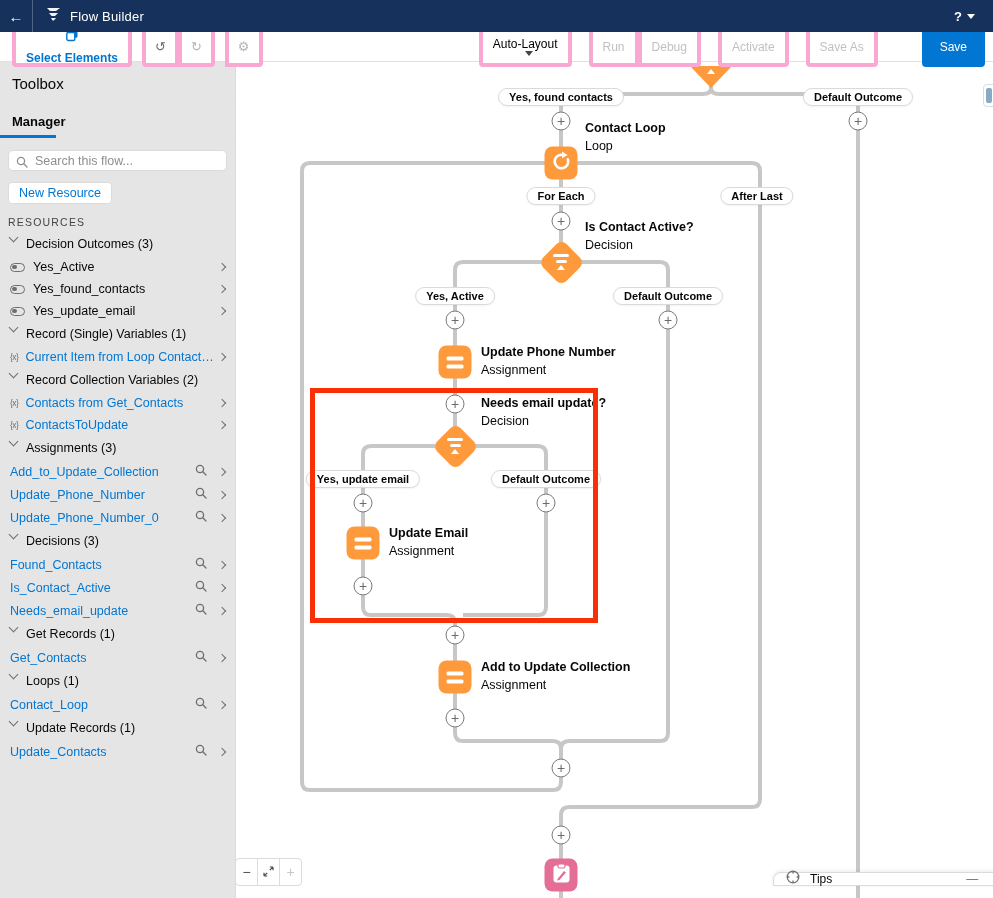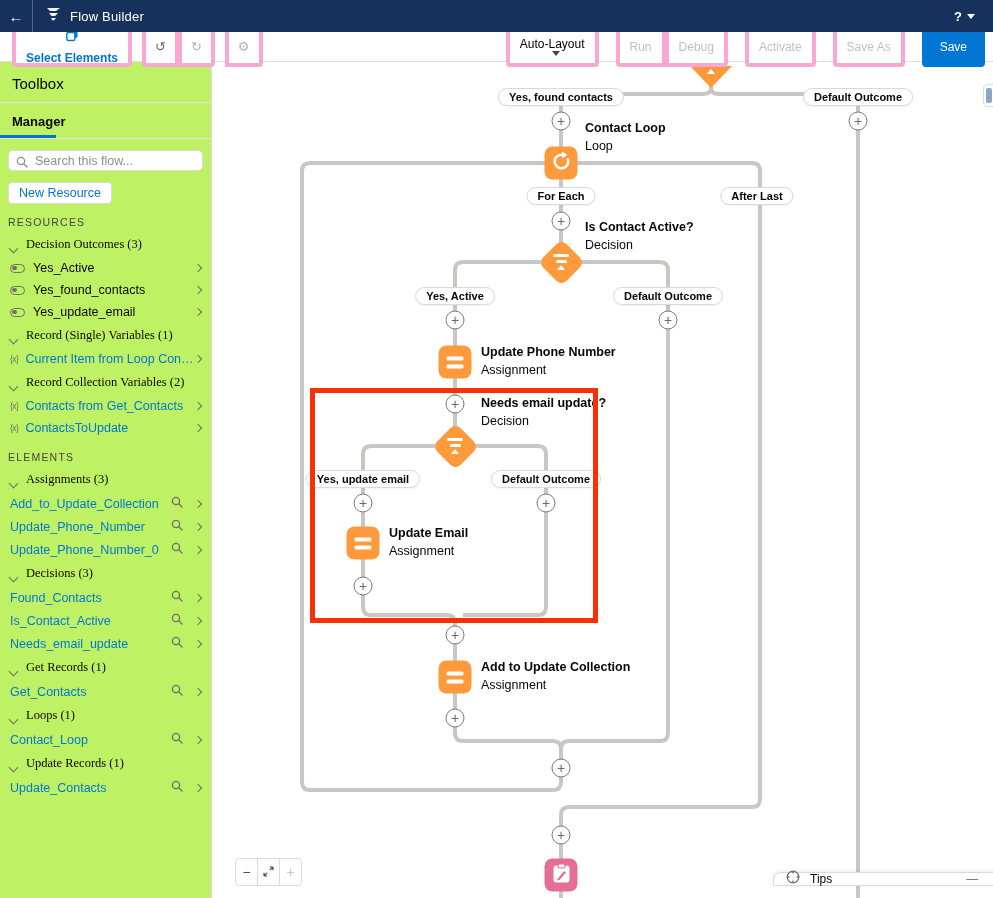--- a/index.html
+++ b/index.html
@@ -20,41 +20,41 @@
   .tb-btn.brand-text { color:#0176d3; font-weight:700; gap:6px; }
   .btn-group { display:inline-flex; margin-left:10px; }
   .btn-group .tb-btn { border-radius:0; margin-left:-1px; padding:0 9px; }
   .btn-group .tb-btn:first-child { border-radius:4px 0 0 4px; margin-left:0; }
   .btn-group .tb-btn:last-child { border-radius:0 4px 4px 0; }
   .icon-grey { color:#706e6b; font-size:13px; }
   .icon-dim { color:#b8b5b2; font-size:13px; }
   .tb-right { margin-left:auto; display:flex; align-items:center; gap:17px; }
   .dd-caret { width:0; height:0; border-left:4px solid transparent; border-right:4px solid transparent; border-top:5px solid #444; margin-left:8px; }
   .tb-btn.disabled { color:#c3c1bf; cursor:default; }
-  .tb-btn.save { background:#0176d3; border-color:#0176d3; color:#fff; font-weight:400; padding:6px 14px; }
+  .tb-btn.save { background:#0176d3; border-color:#0176d3; color:#fff; font-weight:400; padding:6px 14px;margin-left:27px; }
   .run-debug { display:inline-flex; }
   .run-debug .tb-btn { border-radius:0; margin-left:-1px; }
   .run-debug .tb-btn:first-child { border-radius:4px 0 0 4px; margin-left:0; }
   .run-debug .tb-btn:last-child { border-radius:0 4px 4px 0; }
 
   
-  .sidebar { position:absolute; left:0; top:62px; width:212px; height:836px; background:#bef264; border-right:1px solid #dddbda; overflow:hidden; z-index:10; }
+  .sidebar { position:absolute; left:0; top:62px; width:236px; height:836px; background:#e5e5e5; border-right:1px solid #dddbda; overflow:hidden; z-index:10; }
   .tb-title { font-size:15px; color:#080707; padding:13px 12px 10px; }
   .divider { height:1px; background:#e5e3e2; }
   .tab-row { position:relative; padding:9px 12px 8px; }
   .tab-lbl { font-size:13px; font-weight:700; color:#080707; display:inline-block; }
   .tab-underline { position:absolute; left:0; bottom:0; width:56px; height:3px; background:#0176d3; }
   .search-wrap { margin:11px 8px 0; position:relative; }
   .search-input { width:100%; height:21px; border:1px solid #dddbda; border-radius:5px; padding:0 8px 0 26px; font-size:12.5px; color:#181818; font-family:inherit; }
   .search-input::placeholder { color:#8e8e8e; }
   .search-ico { position:absolute; left:8px; top:4px; }
   .new-res-btn { margin:11px 8px 0; height:22px; border:1px solid #dddbda; background:#fff; border-radius:4px; color:#0176d3; font-size:12.5px; padding:0 10px; display:inline-flex; align-items:center; cursor:pointer; font-family:inherit; }
   .sec-label { font-size:10.5px; letter-spacing:1.2px; color:#444; padding:12px 8px 4px; }
   .tree { font-size:12.5px; }
-  .tree-head { display:flex; align-items:flex-end; gap:9px; padding:5px 8px 5px 10px; color:#080707; cursor:pointer;font-family:Liberation Serif, serif; }
+  .tree-head { display:flex; align-items:flex-start; gap:9px; padding:5px 8px 5px 10px; color:#080707; cursor:pointer; }
   .chev-dn { width:7px; height:7px; border-left:1.5px solid #706e6b; border-bottom:1.5px solid #706e6b; transform:rotate(-45deg); margin-top:-3px; flex:none; }
   .chev-rt { width:6px; height:6px; border-top:1.5px solid #706e6b; border-right:1.5px solid #706e6b; transform:rotate(45deg); flex:none; cursor:pointer; }
   .tree-item { display:flex; align-items:center; padding:4px 10px 4px 10px; min-height:20px; cursor:pointer; }
   .tree-item .lbl { white-space:nowrap; overflow:hidden; text-overflow:ellipsis; }
   .tree-item .lbl.link { color:#0176d3; }
   .tree-item .lbl.dark { color:#080707; }
   .spacer { flex:1; }
   .outcome-ico { width:15px; height:9px; border:1.3px solid #706e6b; border-radius:5px; position:relative; margin-right:8px; flex:none; }
   .outcome-ico::before { content:""; position:absolute; left:1px; top:1px; width:4.5px; height:4.5px; border-radius:50%; background:#706e6b; }
   .var-ico { font-size:8.5px; color:#706e6b; margin-right:7px; flex:none; letter-spacing:-0.5px; }
@@ -234,21 +234,20 @@
         <span class="chev-rt"></span>
     </div>
     <div class="tree-item indent2">
       <span class="var-ico">{x}</span>
       <span class="lbl link">ContactsToUpdate</span>
       <span class="spacer"></span>
         <span class="chev-rt"></span>
     </div>
   </div>
 
-  <div class="sec-label">ELEMENTS</div>
   <div class="tree">
 
     <div class="tree-head">
       <span class="chev-dn"></span>
       <span>Assignments (3)</span>
     </div>
     <div class="tree-item indent2">
       <span class="lbl link">Add_to_Update_Collection</span>
       <span class="spacer"></span>
       <span class="mini-search"><svg width="12" height="12" viewBox="0 0 12 12">

